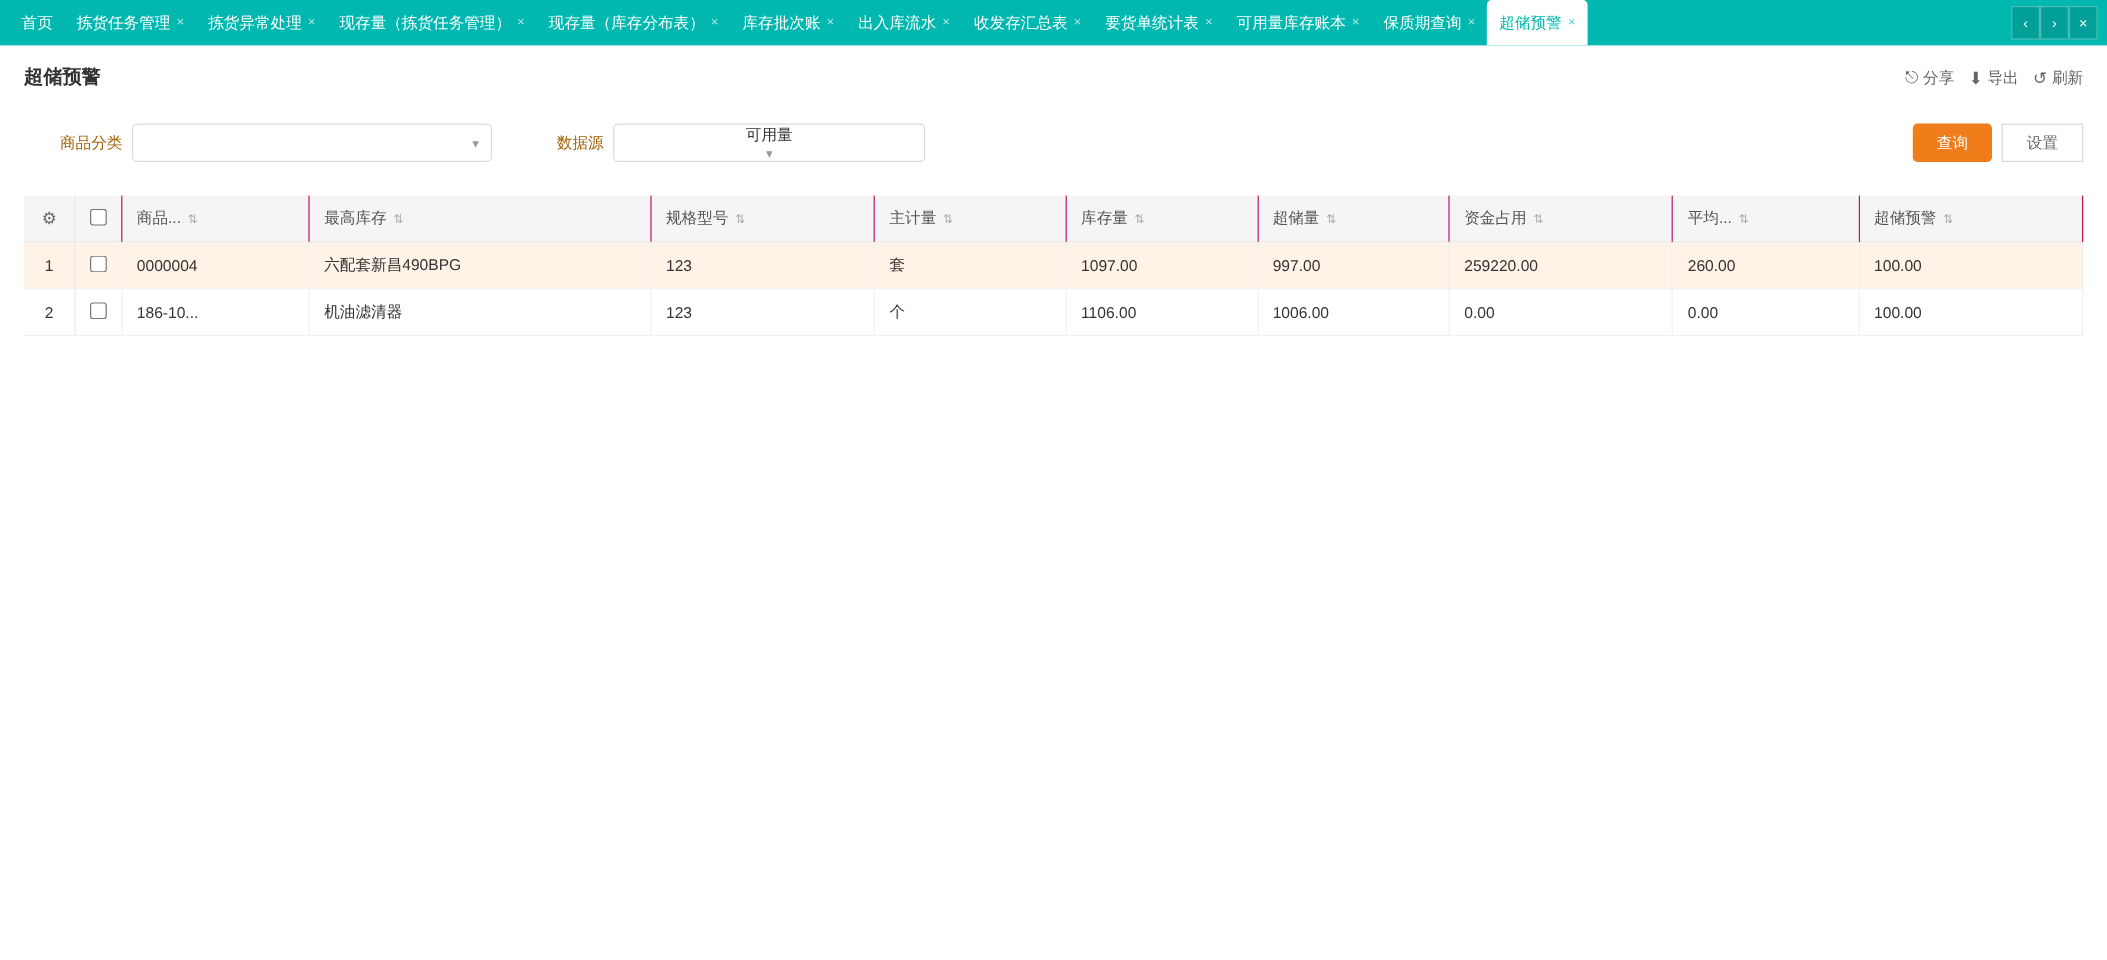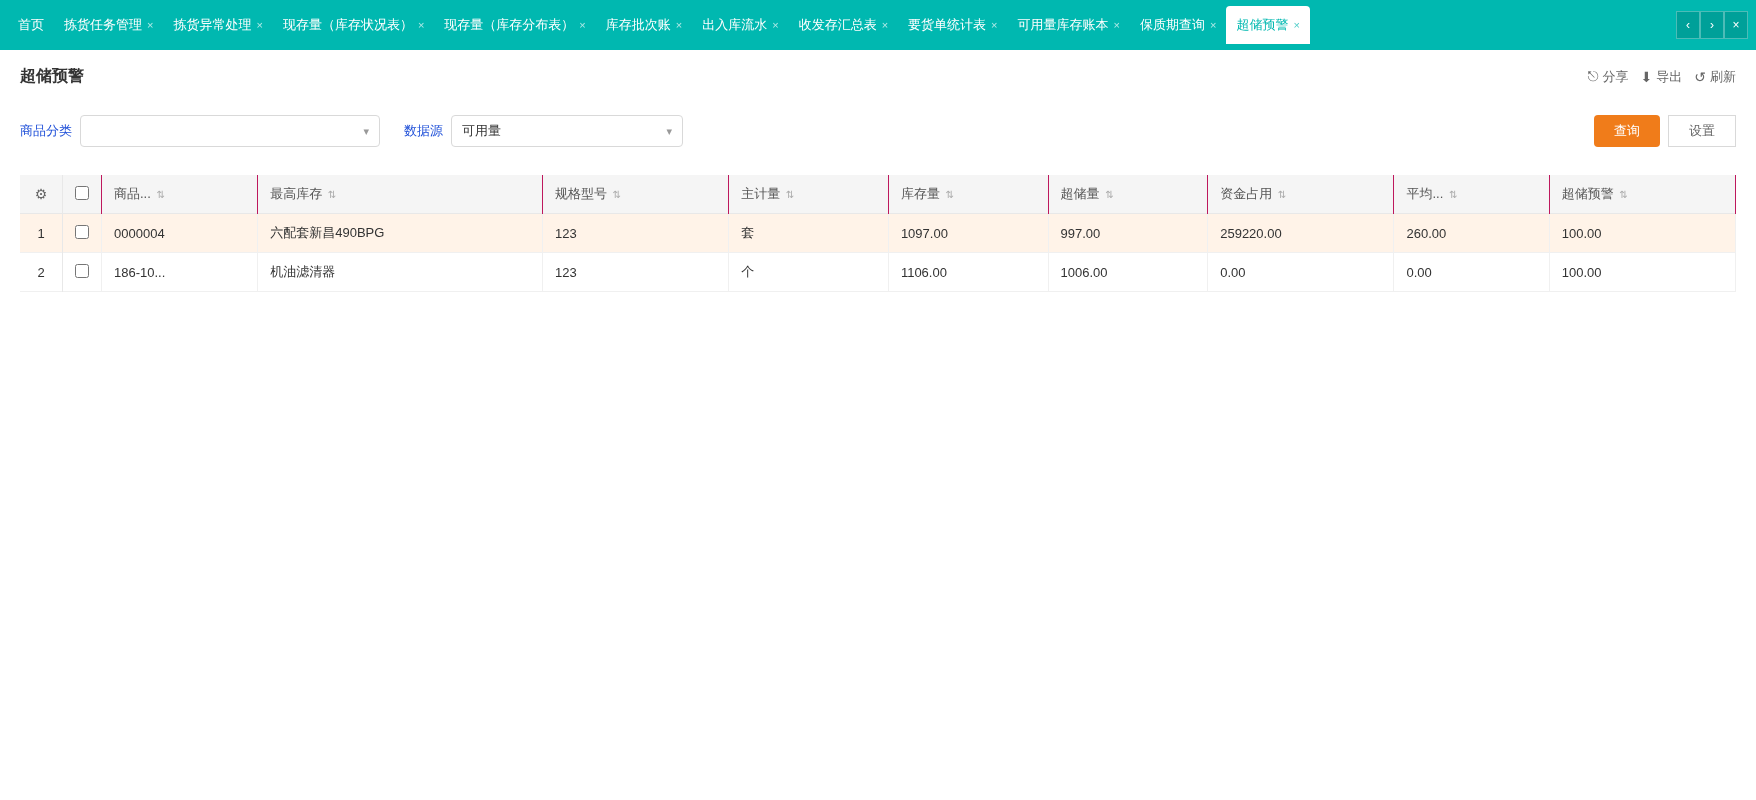--- a/index.html
+++ b/index.html
@@ -3,21 +3,21 @@
   <meta charset="utf-8">
   <style>
     * { box-sizing: border-box; margin: 0; padding: 0; }
     body { font-family: 'Microsoft YaHei', Arial, sans-serif; font-size: 13px; background: #f5f5f5; color: #333; }
 
     
     .nav-bar {
       display: flex;
       align-items: center;
       background: #00b8b0;
-      height: 50px;
+      height: 38px;
       padding: 0 8px;
       overflow: hidden;
       white-space: nowrap;
     }
     .nav-item {
       display: inline-flex;
       align-items: center;
       height: 38px;
       padding: 0 10px;
       color: #fff;
@@ -90,23 +90,24 @@
       gap: 24px;
       margin-bottom: 16px;
       padding: 12px 0;
     }
     .filter-group {
       display: flex;
       align-items: center;
       gap: 8px;
     }
     .filter-label {
-      color: #1d4ed8;
+      color: #a16207;
       font-size: 13px;
       flex-shrink: 0;
+      margin-left: 30px;
     }
     .filter-select {
       width: 300px;
       height: 32px;
       border: 1px solid #d9d9d9;
       border-radius: 4px;
       padding: 0 10px;
       display: flex;
       align-items: center;
       justify-content: space-between;
@@ -197,21 +198,21 @@
   </div>
   <div class="nav-item">
     <span>拣货任务管理</span>
     <span class="close-btn">×</span>
   </div>
   <div class="nav-item">
     <span>拣货异常处理</span>
     <span class="close-btn">×</span>
   </div>
   <div class="nav-item">
-    <span>现存量（库存状况表）</span>
+    <span>现存量（拣货任务管理）</span>
     <span class="close-btn">×</span>
   </div>
   <div class="nav-item">
     <span>现存量（库存分布表）</span>
     <span class="close-btn">×</span>
   </div>
   <div class="nav-item">
     <span>库存批次账</span>
     <span class="close-btn">×</span>
   </div>
@@ -269,21 +270,21 @@
   <div class="filter-bar">
     <div class="filter-group">
       <span class="filter-label">商品分类</span>
       <div class="filter-select">
         <span class="filter-select-text"></span>
         <span class="filter-select-arrow">▾</span>
       </div>
     </div>
     <div class="filter-group">
       <span class="filter-label">数据源</span>
-      <div class="filter-select" style="width:232px;">
+      <div class="filter-select" style="width:260px;flex-direction:column;">
         <span class="filter-select-text">可用量</span>
         <span class="filter-select-arrow">▾</span>
       </div>
     </div>
     <div class="filter-actions">
       <button class="btn-query">查询</button>
       <button class="btn-setting">设置</button>
     </div>
   </div>
 

